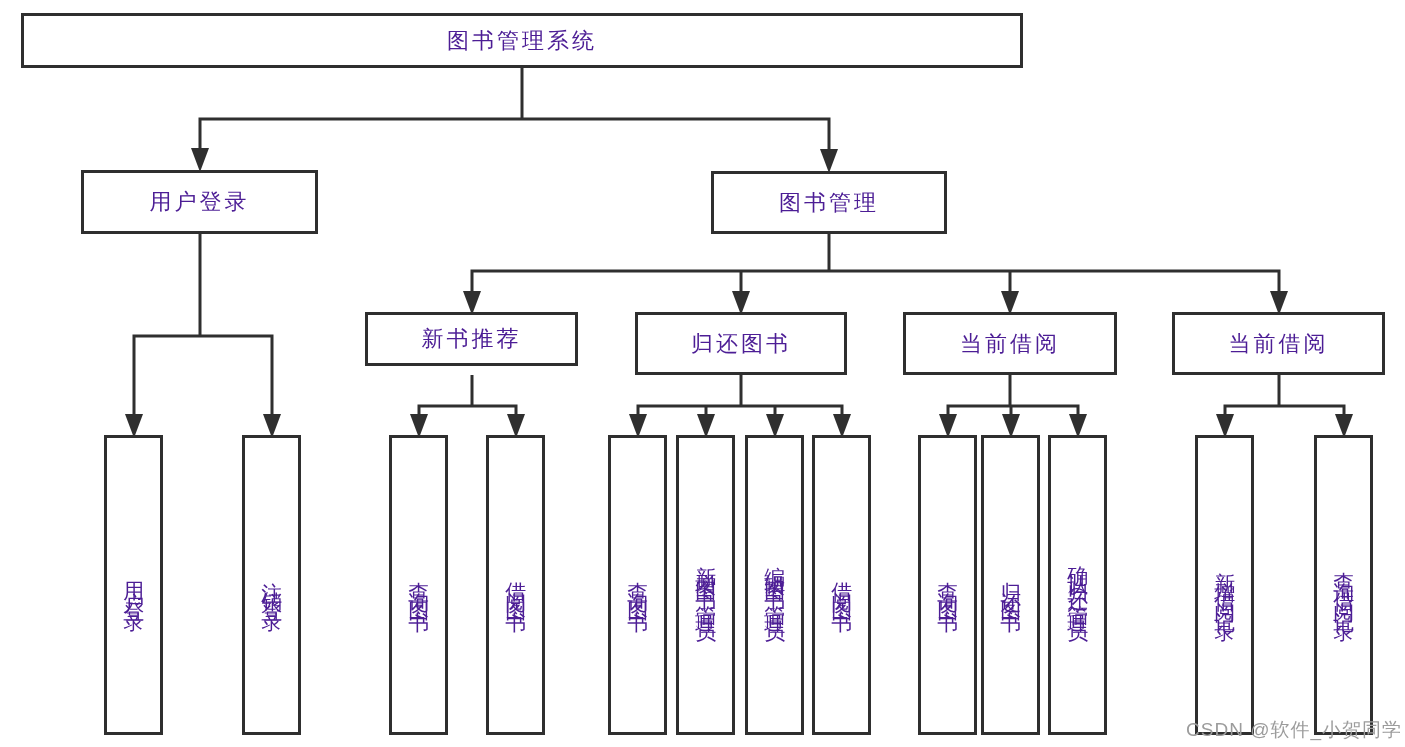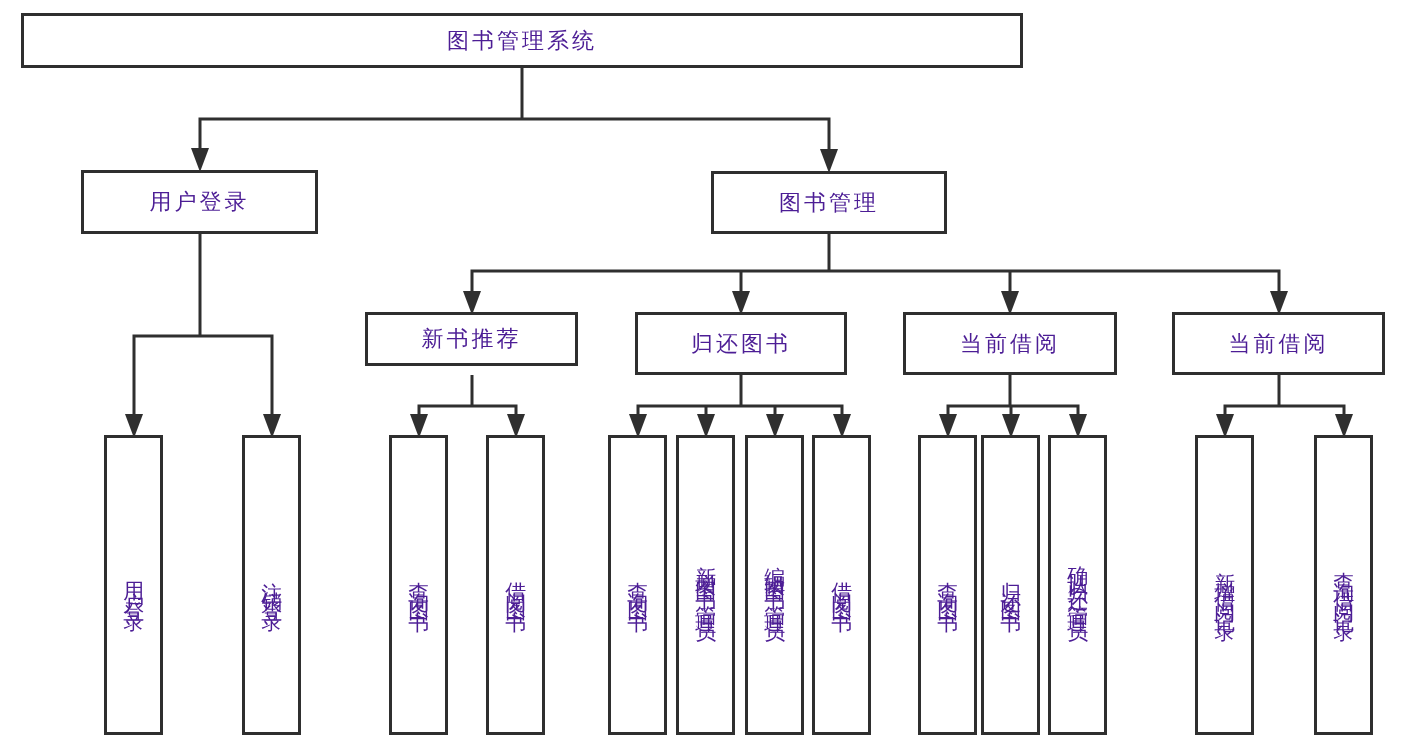--- a/index.html
+++ b/index.html
@@ -175,14 +175,15 @@
   <div class="node leaf long" style="left:1048px; top:435px; width:59px; height:300px;">
     <span>确认归还（管理员）</span>
   </div>
   <div class="node leaf" style="left:1195px; top:435px; width:59px; height:300px;">
     <span>新增借阅记录</span>
   </div>
   <div class="node leaf" style="left:1314px; top:435px; width:59px; height:300px;">
     <span>查询借阅记录</span>
   </div>
 
+  <div class="watermark">CSDN @软件_小贺同学</div>
 
 </div>
 
 </body></html>

